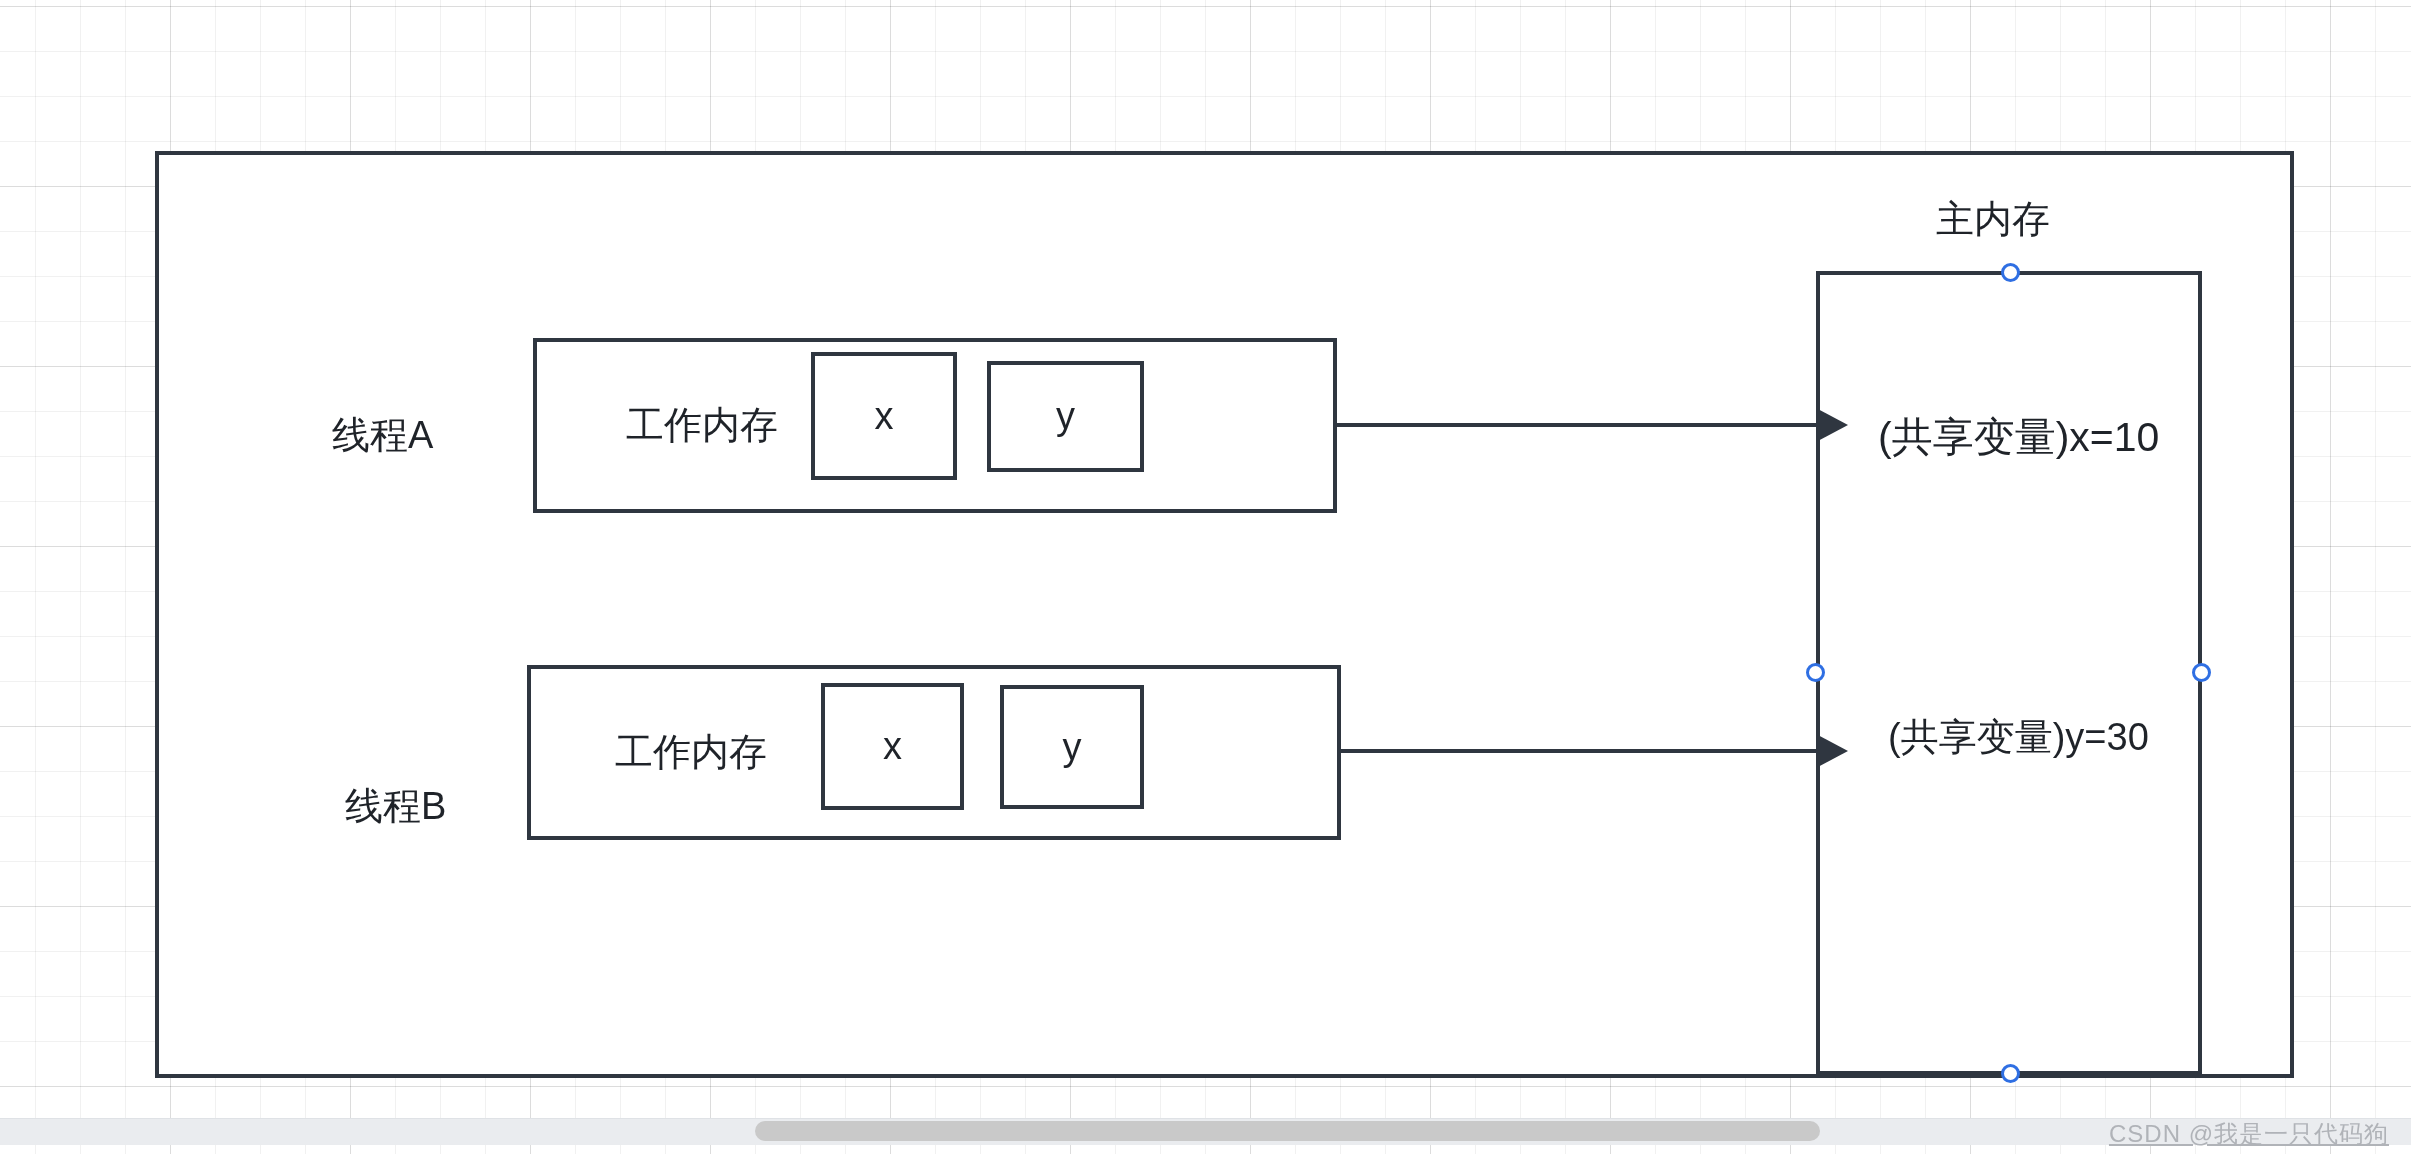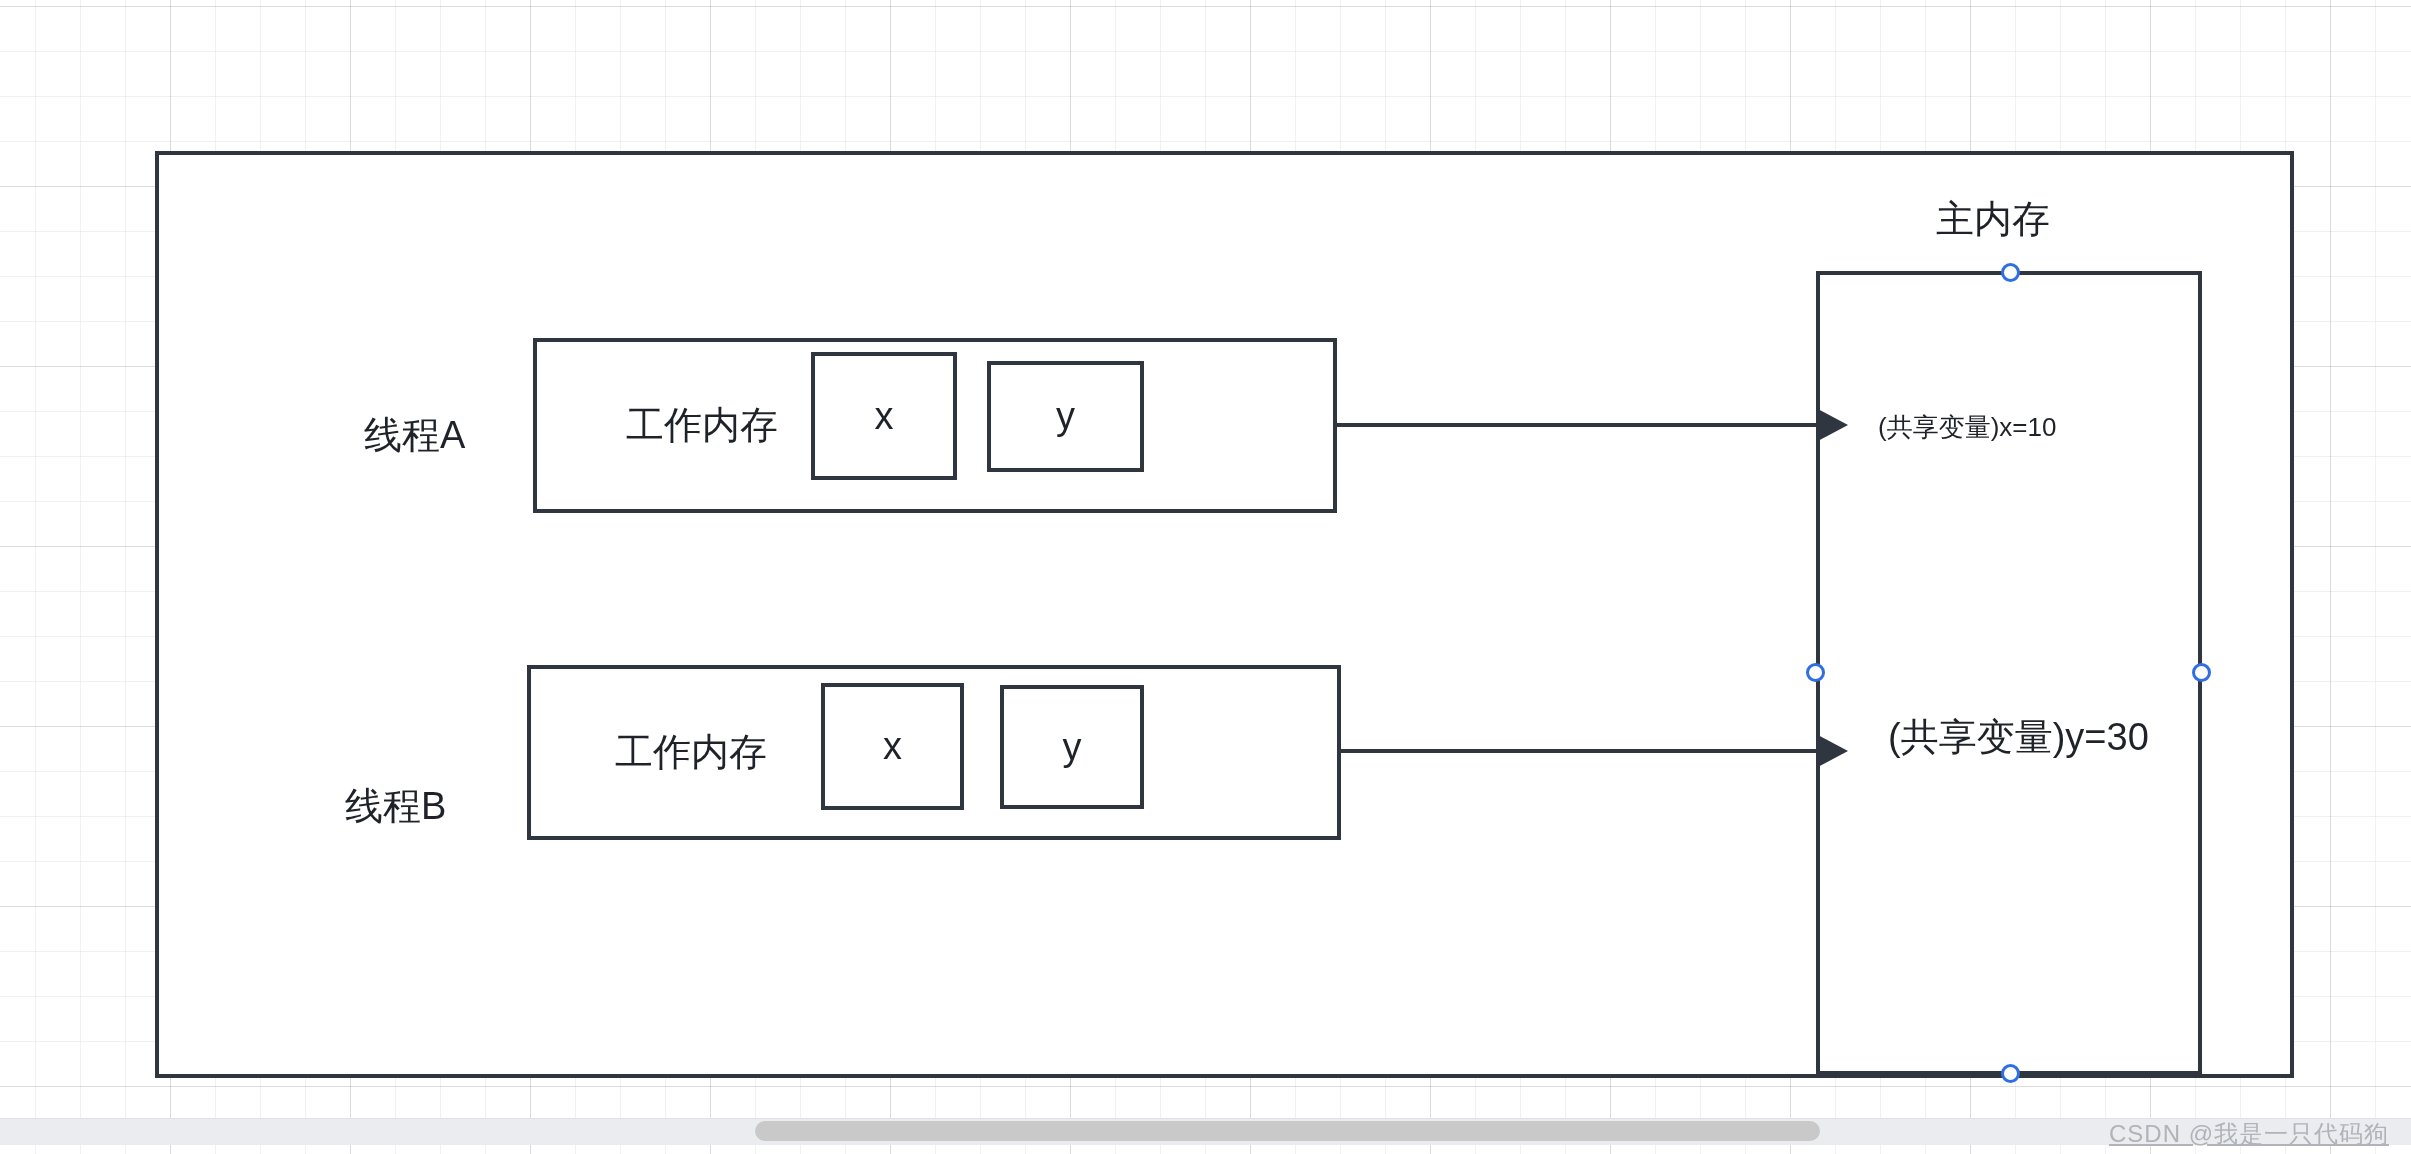--- a/index.html
+++ b/index.html
@@ -90,21 +90,21 @@
     height: 804px;
   }
 
   
   .label {
     position: absolute;
     color: #1f2329;
     white-space: nowrap;
   }
   #thread-a-label {
-    left: 364px;
+    left: 332px;
     top: 410px;
     font-size: 38px;
   }
   #thread-b-label {
     left: 345px;
     top: 781px;
     font-size: 38px;
   }
   #thread-a-working-memory-label {
     left: 626px;
@@ -117,21 +117,21 @@
     font-size: 38px;
   }
   #main-memory-title {
     left: 1936px;
     top: 194px;
     font-size: 38px;
   }
   #shared-var-x-label {
     left: 1878px;
     top: 410px;
-    font-size: 26px;
+    font-size: 41px;
   }
   #shared-var-y-label {
     left: 1888px;
     top: 712px;
     font-size: 38px;
   }
 
   
   .connector-line {
     position: absolute;

